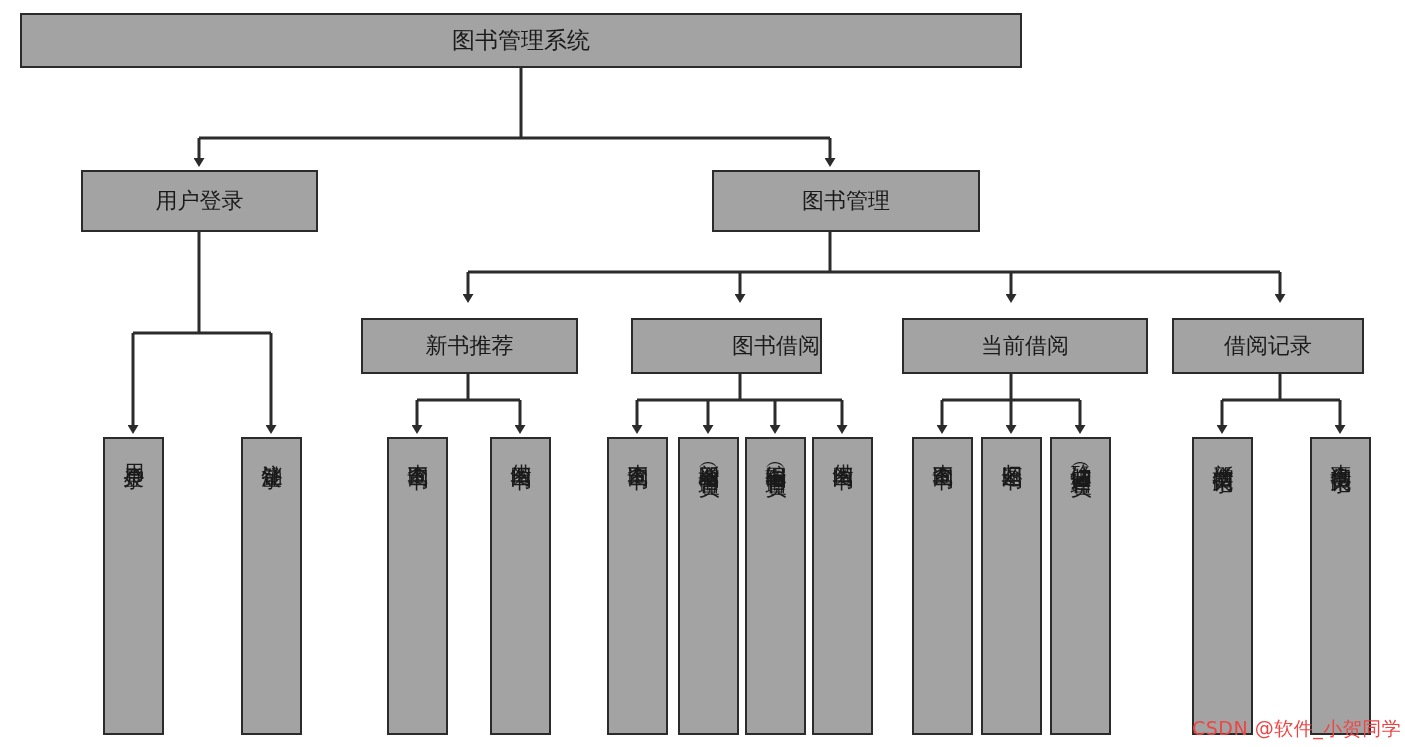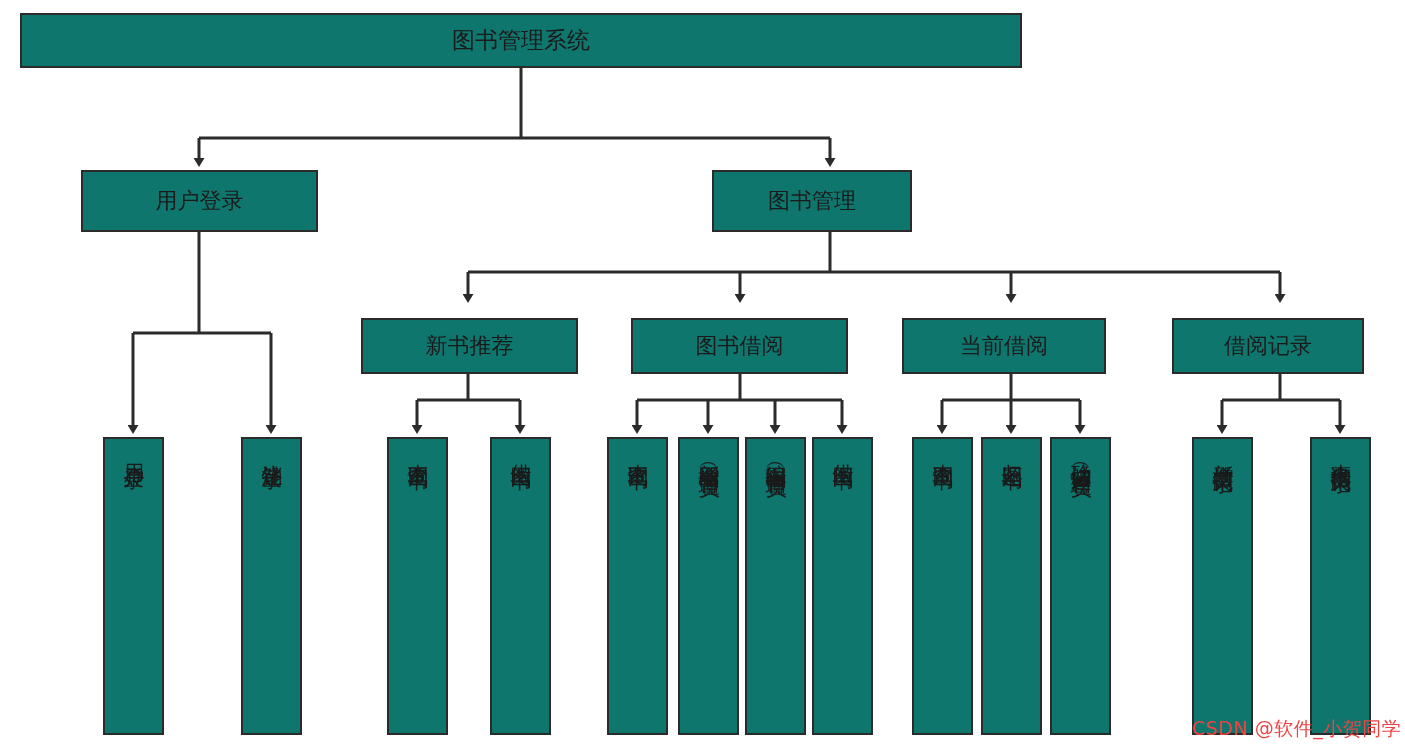--- a/index.html
+++ b/index.html
@@ -22,21 +22,21 @@
     position: absolute;
     left: 0;
     top: 0;
     width: 1405px;
     height: 747px;
     pointer-events: none;
   }
   .node {
     position: absolute;
     box-sizing: border-box;
-    background: #0f766e;
+    background: #a3a3a3;
     border: 2.5px solid #2b2b2b;
     display: flex;
     align-items: center;
     justify-content: center;
     color: #1a1a1a;
     z-index: 3;
   }
   .node-label {
     display: block;
     text-align: center;
@@ -138,33 +138,33 @@
   </svg>
 
   <div class="node level-root" style="left:20px; top:13px; width:1002px; height:55px;">
     <span class="node-label">图书管理系统</span>
   </div>
 
   <div class="node level-h" style="left:81px; top:170px; width:237px; height:62px;">
     <span class="node-label">用户登录</span>
   </div>
 
-  <div class="node level-h" style="left:712px; top:170px; width:200px; height:62px;">
+  <div class="node level-h" style="left:712px; top:170px; width:268px; height:62px;">
     <span class="node-label">图书管理</span>
   </div>
 
   <div class="node level-h" style="left:361px; top:318px; width:217px; height:56px;">
     <span class="node-label">新书推荐</span>
   </div>
 
-  <div class="node level-h" style="left:631px; top:318px; width:217px; height:56px;">
+  <div class="node level-h" style="left:631px; top:318px; width:191px; height:56px;justify-content:flex-end;">
     <span class="node-label">图书借阅</span>
   </div>
 
-  <div class="node level-h" style="left:902px; top:318px; width:204px; height:56px;">
+  <div class="node level-h" style="left:902px; top:318px; width:246px; height:56px;">
     <span class="node-label">当前借阅</span>
   </div>
 
   <div class="node level-h" style="left:1172px; top:318px; width:192px; height:56px;">
     <span class="node-label">借阅记录</span>
   </div>
 
   <div class="node level-leaf" style="left:103px; top:437px; width:61px; height:298px;">
     <span class="node-label">用户登录</span>
   </div>

